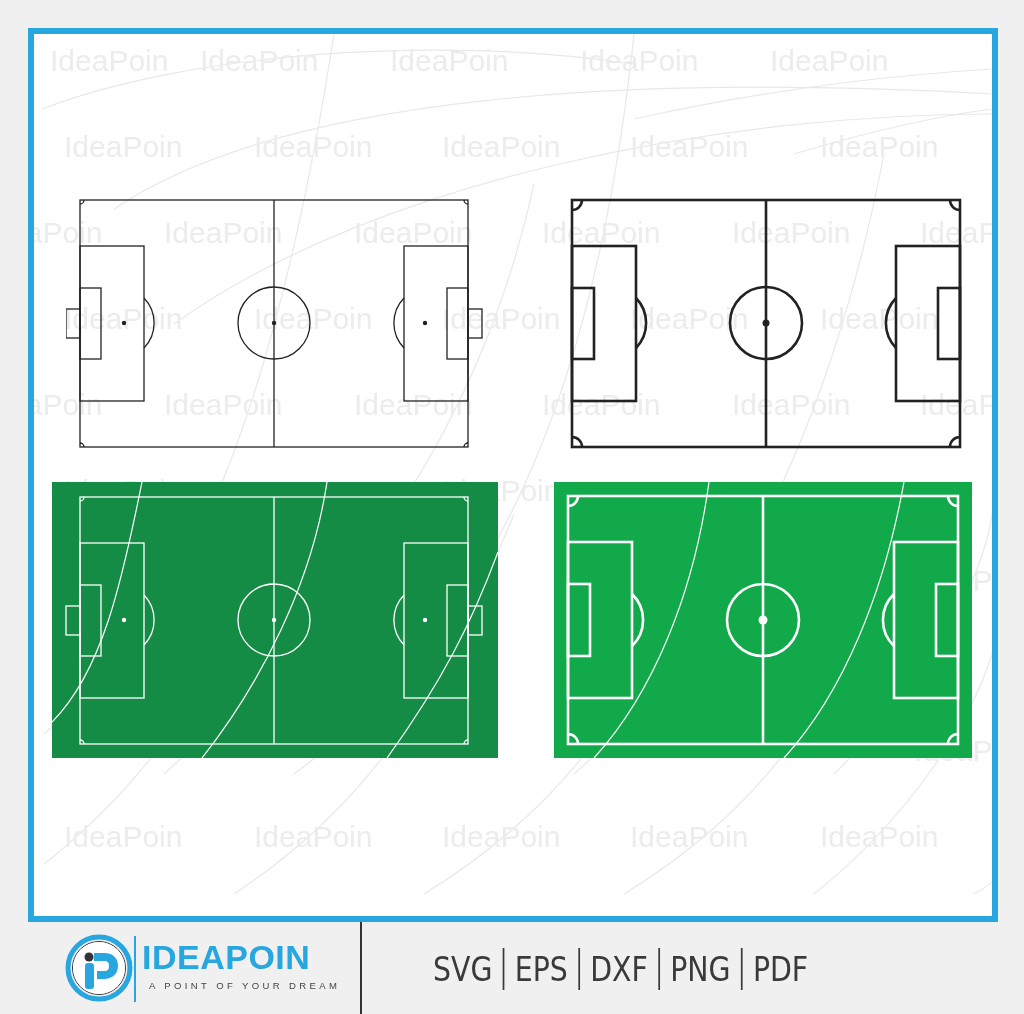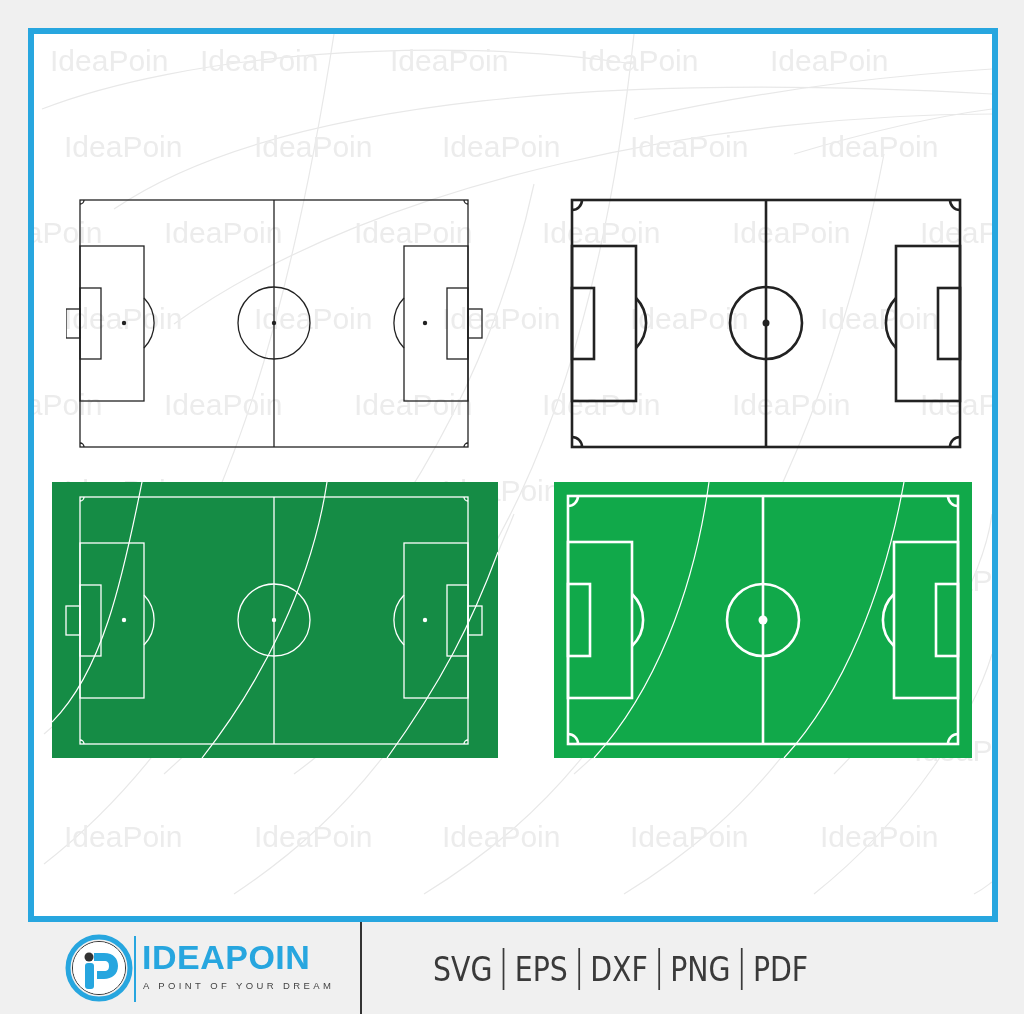--- a/index.html
+++ b/index.html
@@ -5,21 +5,21 @@
   html, body { margin:0; padding:0; }
   body { width:1024px; height:1014px; background:#f0f0f0; position:relative; overflow:hidden; font-family:"Liberation Sans", sans-serif; }
   .frame { position:absolute; left:28px; top:28px; width:958px; height:882px; border:6px solid #27a6df; background:#ffffff; overflow:hidden; }
   .wm { position:absolute; font-family:"Liberation Sans", sans-serif; font-size:30px; color:#ececec; white-space:nowrap; pointer-events:none; }
   .wm-arcs { position:absolute; left:0; top:0; }
   .field { position:absolute; }
   .footer { position:absolute; left:0; top:922px; width:1024px; height:92px; }
   .logo { position:absolute; left:64px; top:933px; width:70px; height:70px; }
   .logo-divider { position:absolute; left:134px; top:936px; width:2px; height:66px; background:#27a6df; }
   .brand { position:absolute; left:142px; top:940px; font-family:"Liberation Sans", sans-serif; font-weight:bold; font-size:34px; color:#27a6df; letter-spacing:0.5px; line-height:1; }
-  .tagline { position:absolute; left:143px; top:981px; font-family:"Liberation Sans", sans-serif; font-size:9.5px; color:#444; letter-spacing:3.4px; line-height:1; }
+  .tagline { position:absolute; left:149px; top:981px; font-family:"Liberation Sans", sans-serif; font-size:9.5px; color:#444; letter-spacing:3.4px; line-height:1; }
   .footer-divider { position:absolute; left:360px; top:922px; width:2px; height:92px; background:#333; }
   .formats { position:absolute; left:433px; top:948px; display:flex; align-items:center; font-family:"DejaVu Sans", sans-serif; font-size:33px; color:#3a3a3a; transform:scaleX(0.86); transform-origin:left center; }
   .fmt-sep { display:inline-block; width:2px; height:42px; background:#3a3a3a; margin:0 12px; }
 </style>
 </head>
 <body>
 
 <div class="frame">
 
   <svg class="wm-arcs" width="958" height="882">

